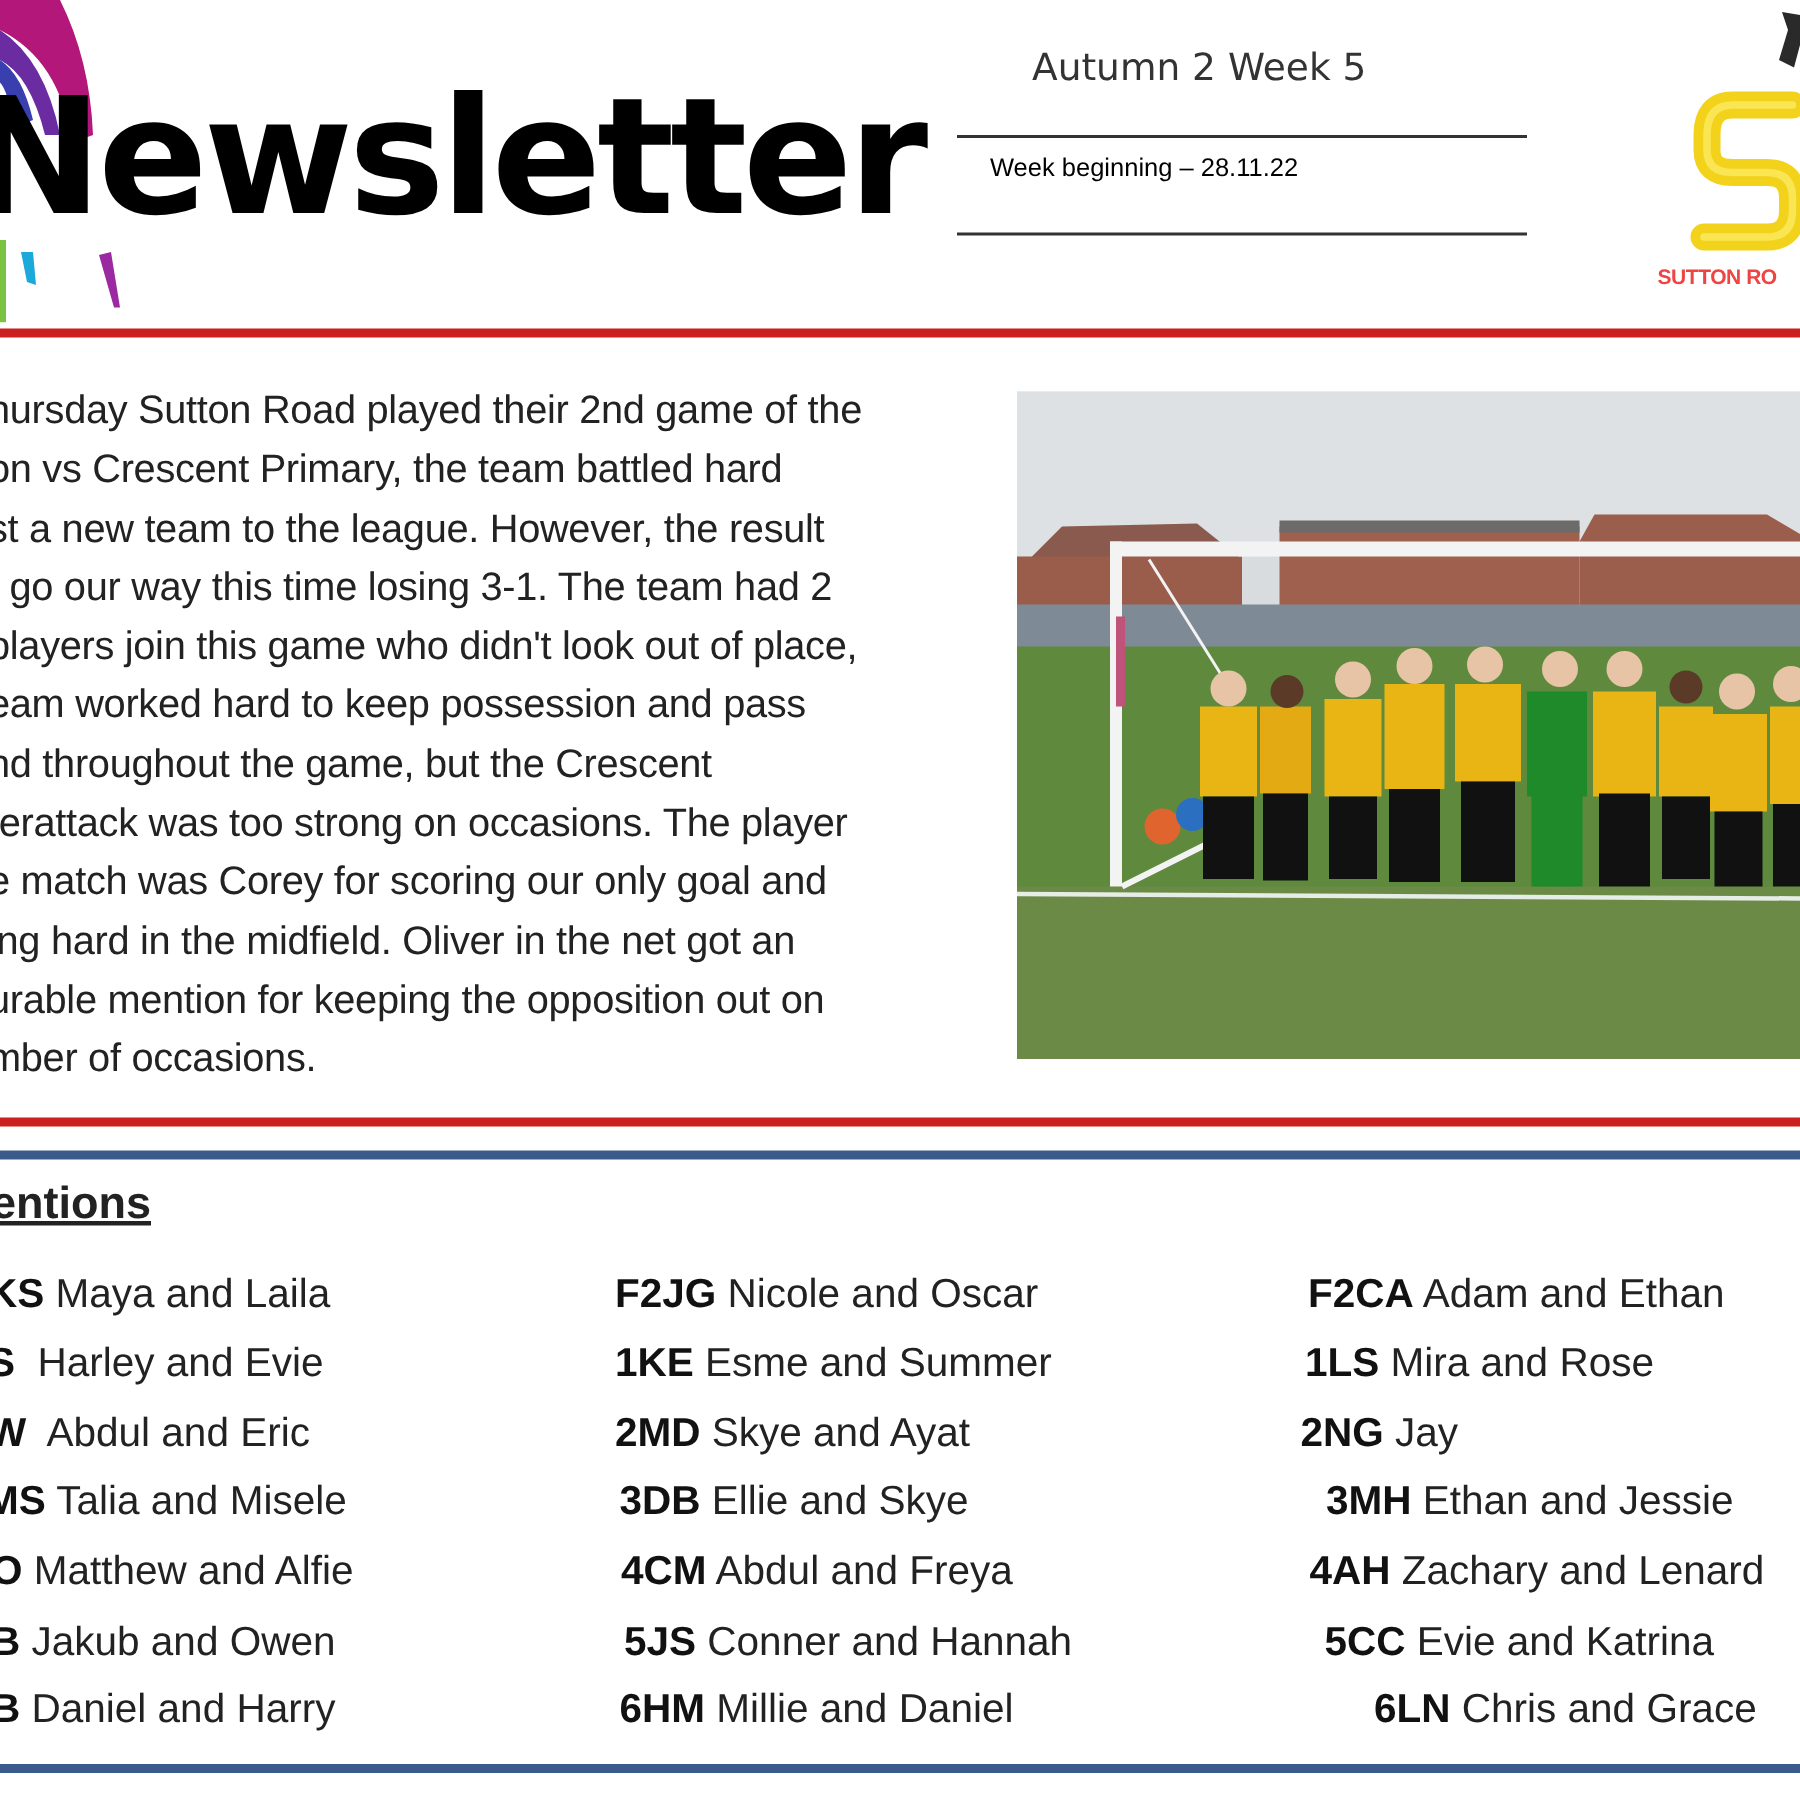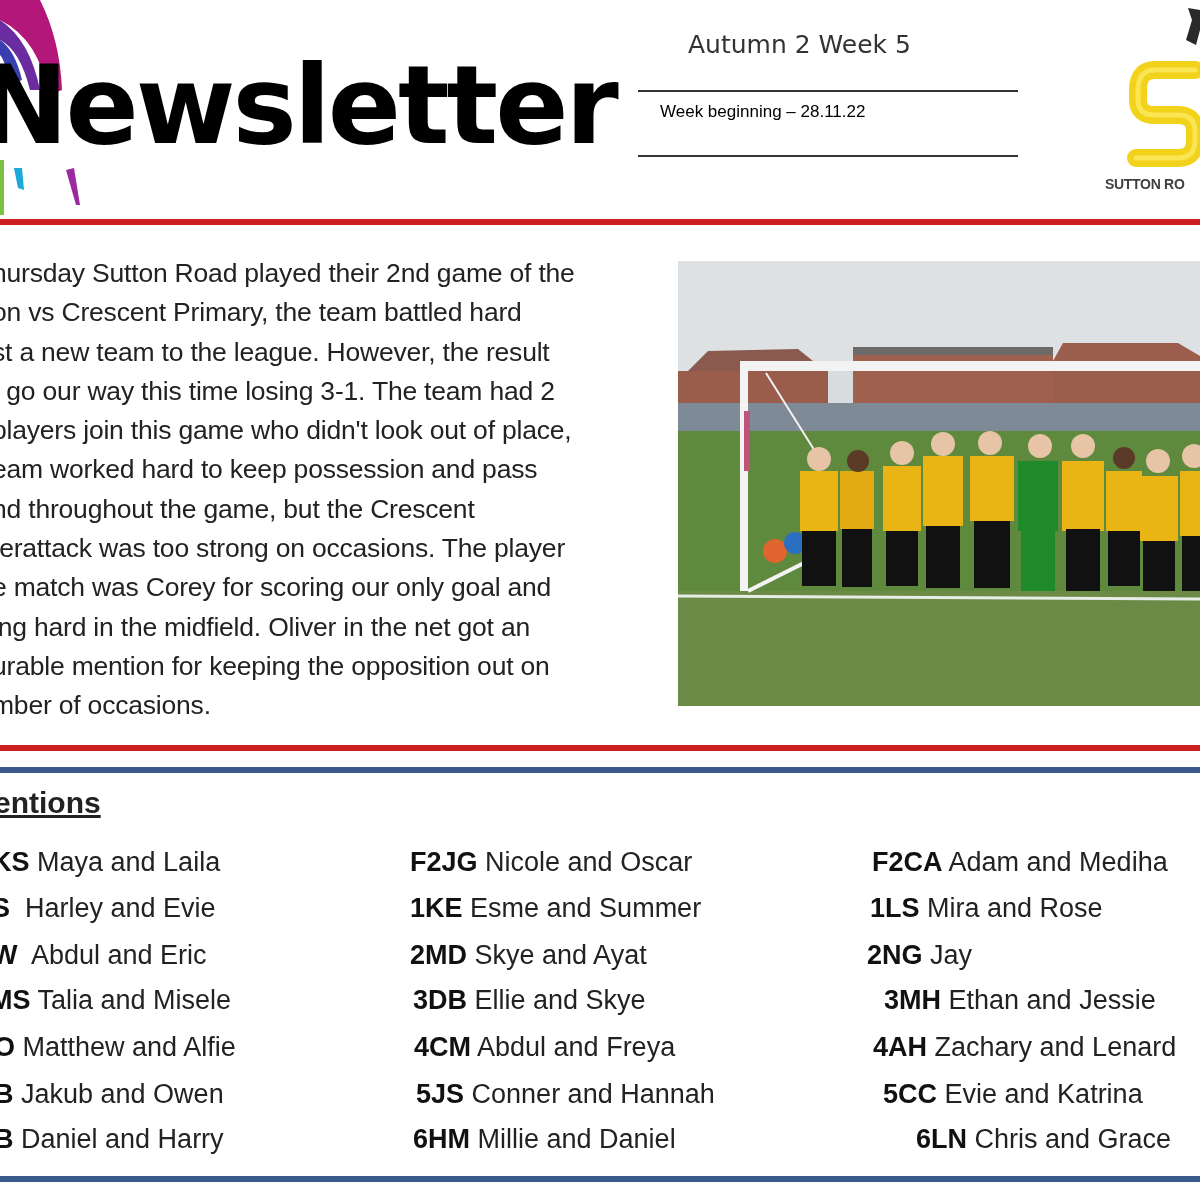--- a/index.html
+++ b/index.html
@@ -21,21 +21,21 @@
     font-family:"DejaVu Sans", sans-serif; font-weight:normal;text-align:right;
   }
   .rule-thin { position:absolute; left:638px; width:380px; height:2px; background:#333; }
   .week-begin {
     position:absolute; left:660px; top:102px; font-size:17px; color:#000000;
     font-family:Liberation Sans, sans-serif;
   }
   .logo { position:absolute; left:1100px; top:0; width:100px; height:215px; }
   .logo-text1 {
     position:absolute; left:1105px; top:176px; font-size:14px; font-weight:bold;
-    color:#404040; letter-spacing:-0.3px; white-space:nowrap;
+    color:#ef4444; letter-spacing:-0.3px; white-space:nowrap;
   }
   .logo-text2 {
     position:absolute; left:1198px; top:193px; font-size:10px; font-weight:bold;
     color:#222; white-space:nowrap;margin-left:18px;
   }
 
   
   .red-line { position:absolute; left:0; width:1200px; height:6px; background:#cc1f1f; }
   .blue-line { position:absolute; left:0; width:1200px; height:6px; background:#3b5a8c; }
 
@@ -178,21 +178,21 @@
 <div class="mention" style="left:-6px;top:1124px"><b>B</b> <span>Daniel and Harry</span></div>
 
 <div class="mention" style="left:410px;top:847px"><b>F2JG</b> <span>Nicole and Oscar</span></div>
 <div class="mention" style="left:410px;top:893px"><b>1KE</b> <span>Esme and Summer</span></div>
 <div class="mention" style="left:410px;top:940px"><b>2MD</b> <span>Skye and Ayat</span></div>
 <div class="mention" style="left:413px;top:985px"><b>3DB</b> <span>Ellie and Skye</span></div>
 <div class="mention" style="left:414px;top:1032px"><b>4CM</b> <span>Abdul and Freya</span></div>
 <div class="mention" style="left:416px;top:1079px"><b>5JS</b> <span>Conner and Hannah</span></div>
 <div class="mention" style="left:413px;top:1124px"><b>6HM</b> <span>Millie and Daniel</span></div>
 
-<div class="mention" style="left:872px;top:847px"><b>F2CA</b> <span> Adam and Mediha</span></div>
+<div class="mention" style="left:872px;top:847px"><b>F2CA</b> <span> Adam and Ethan</span></div>
 <div class="mention" style="left:870px;top:893px"><b>1LS</b> <span> Mira and Rose</span></div>
 <div class="mention" style="left:867px;top:940px"><b>2NG</b> <span>Jay</span></div>
 <div class="mention" style="left:884px;top:985px"><b>3MH</b> <span>Ethan and Jessie</span></div>
 <div class="mention" style="left:873px;top:1032px"><b>4AH</b> <span>Zachary and Lenard</span></div>
 <div class="mention" style="left:883px;top:1079px"><b>5CC</b> <span>Evie and Katrina</span></div>
 <div class="mention" style="left:916px;top:1124px"><b>6LN</b> <span>Chris and Grace</span></div>
 
 <div class="blue-line" style="top:1176px"></div>
 
 </body></html>

